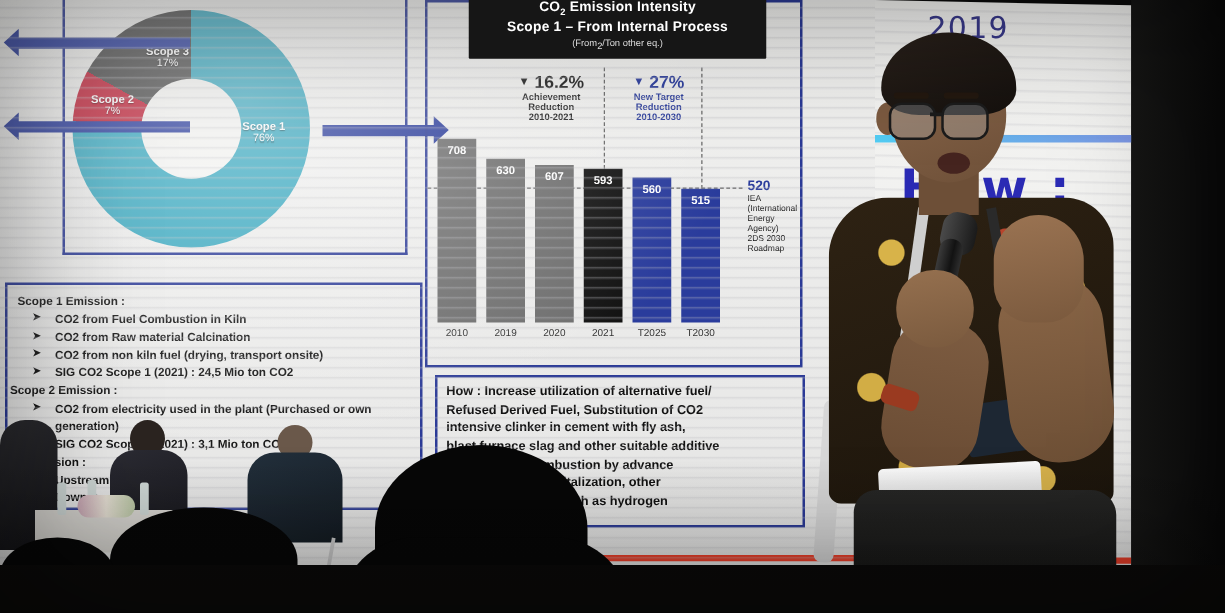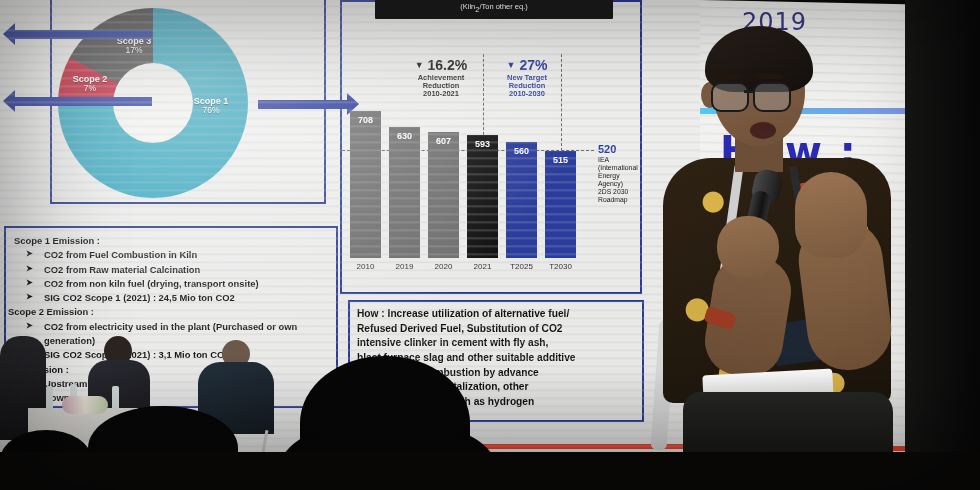--- a/index.html
+++ b/index.html
@@ -205,22 +205,26 @@
 
     <div class="panel" style="left:50px;top:-10px;width:272px;height:212px;border-top:none;"></div>
 
     <div class="arrow-l" style="left:14px;top:30px;width:138px;"></div>
     <div class="arrow-l" style="left:14px;top:97px;width:138px;"></div>
     <div class="arrow-r" style="left:258px;top:100px;width:90px;"></div>
 
     <div class="panel" id="chartPanel"></div>
 
     <div id="chartTitle">
+      <div class="t1">
+        <span>CO</span><sub>2</sub><span> Emission Intensity</span>
+      </div>
+      <div class="t2">Scope 1 – From Internal Process</div>
       <div class="t3">
-        <span>(Kiln</span><sub>2</sub><span>/Ton other eq.)</span>
+        <span>(From</span><sub>2</sub><span>/Ton other eq.)</span>
       </div>
     </div>
 
     <div class="kpi dark" style="left:398px;top:58px;width:86px;">
       <div class="big">
         <span class="tri">▼</span>
         <span>16.2%</span>
       </div>
       <div class="sub">Achievement</div>
       <div class="sub">Reduction</div>

